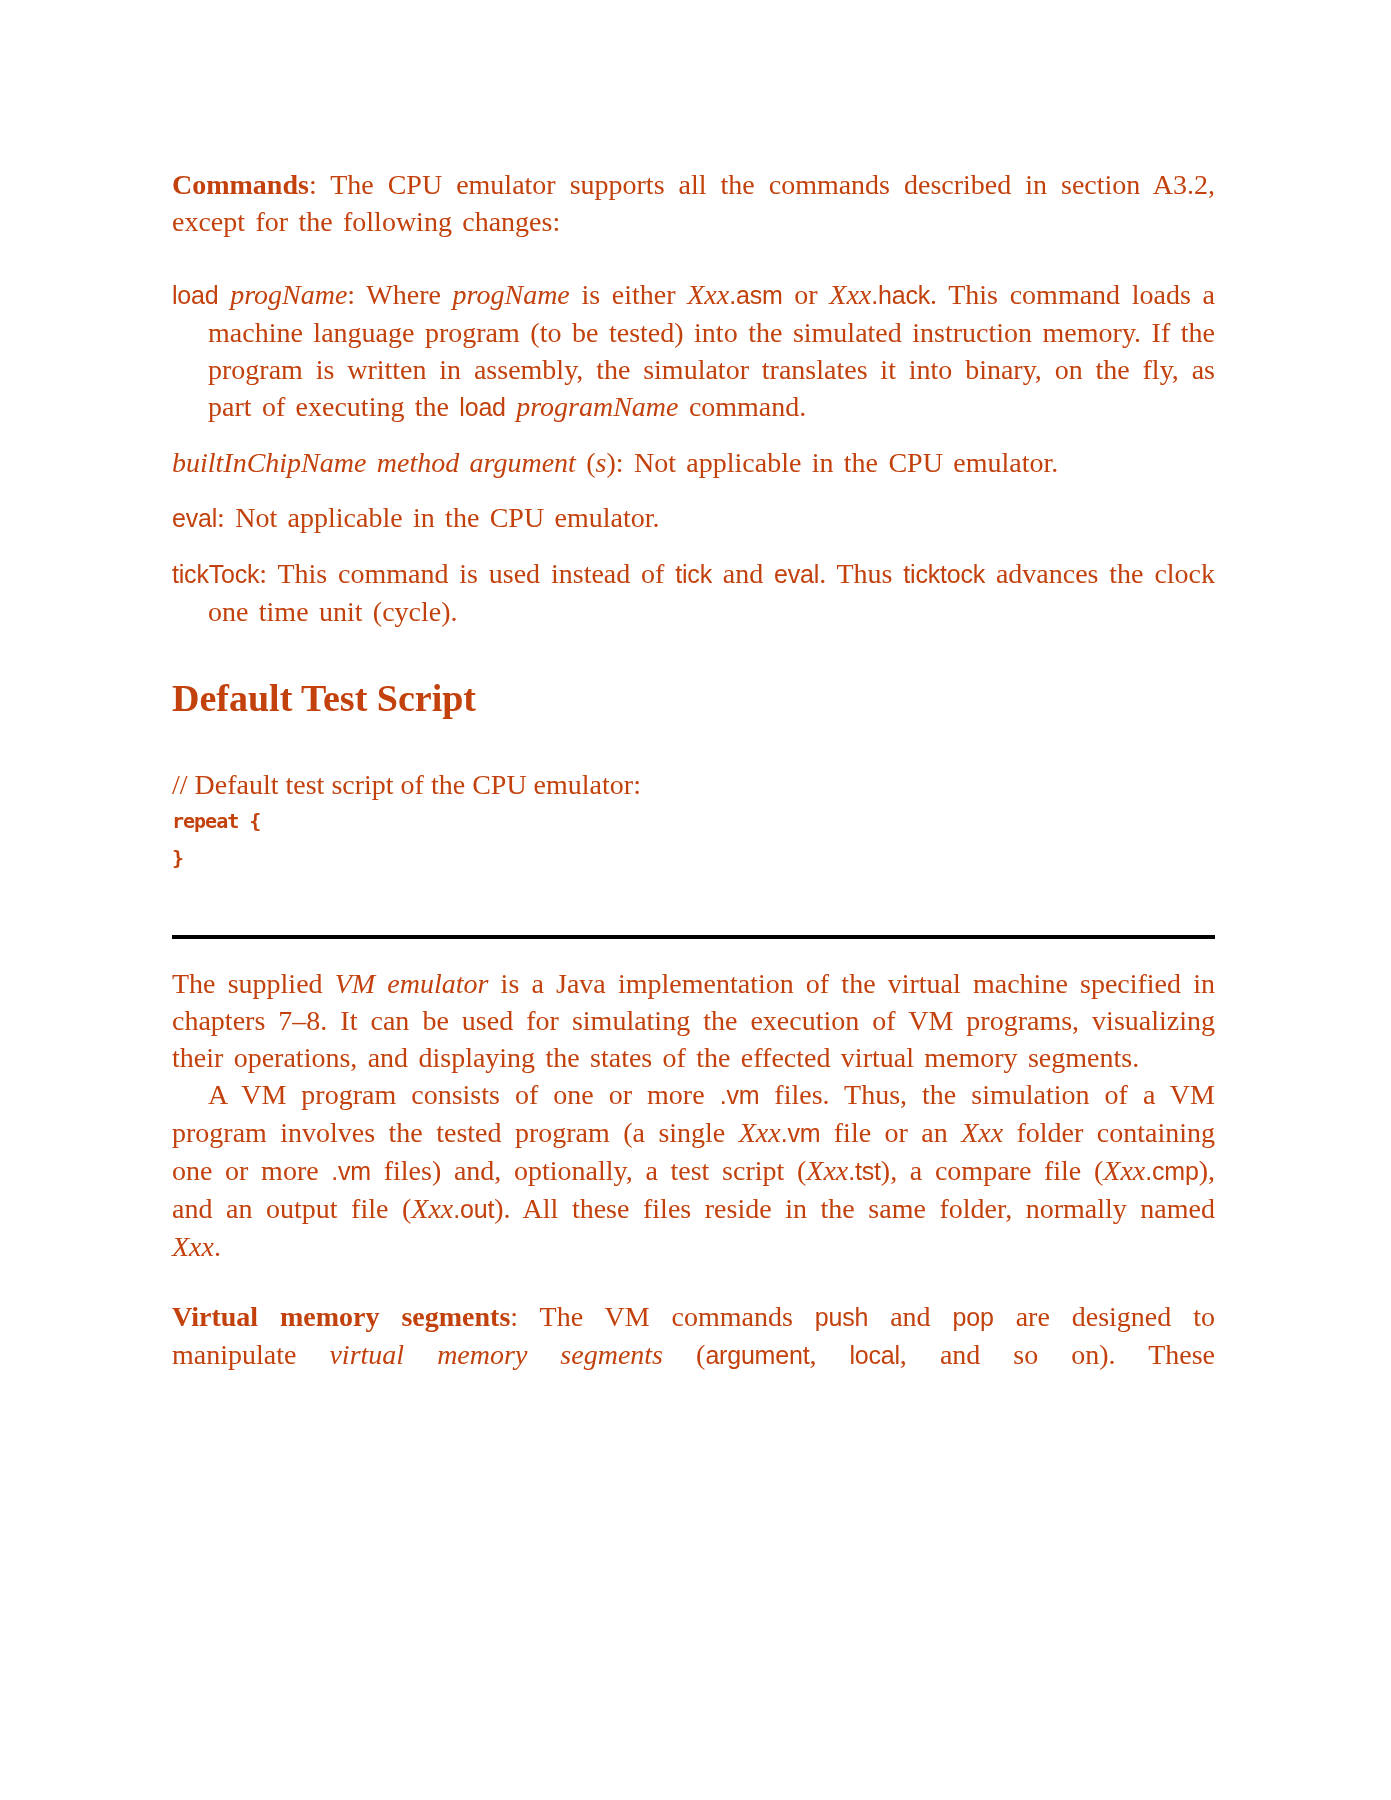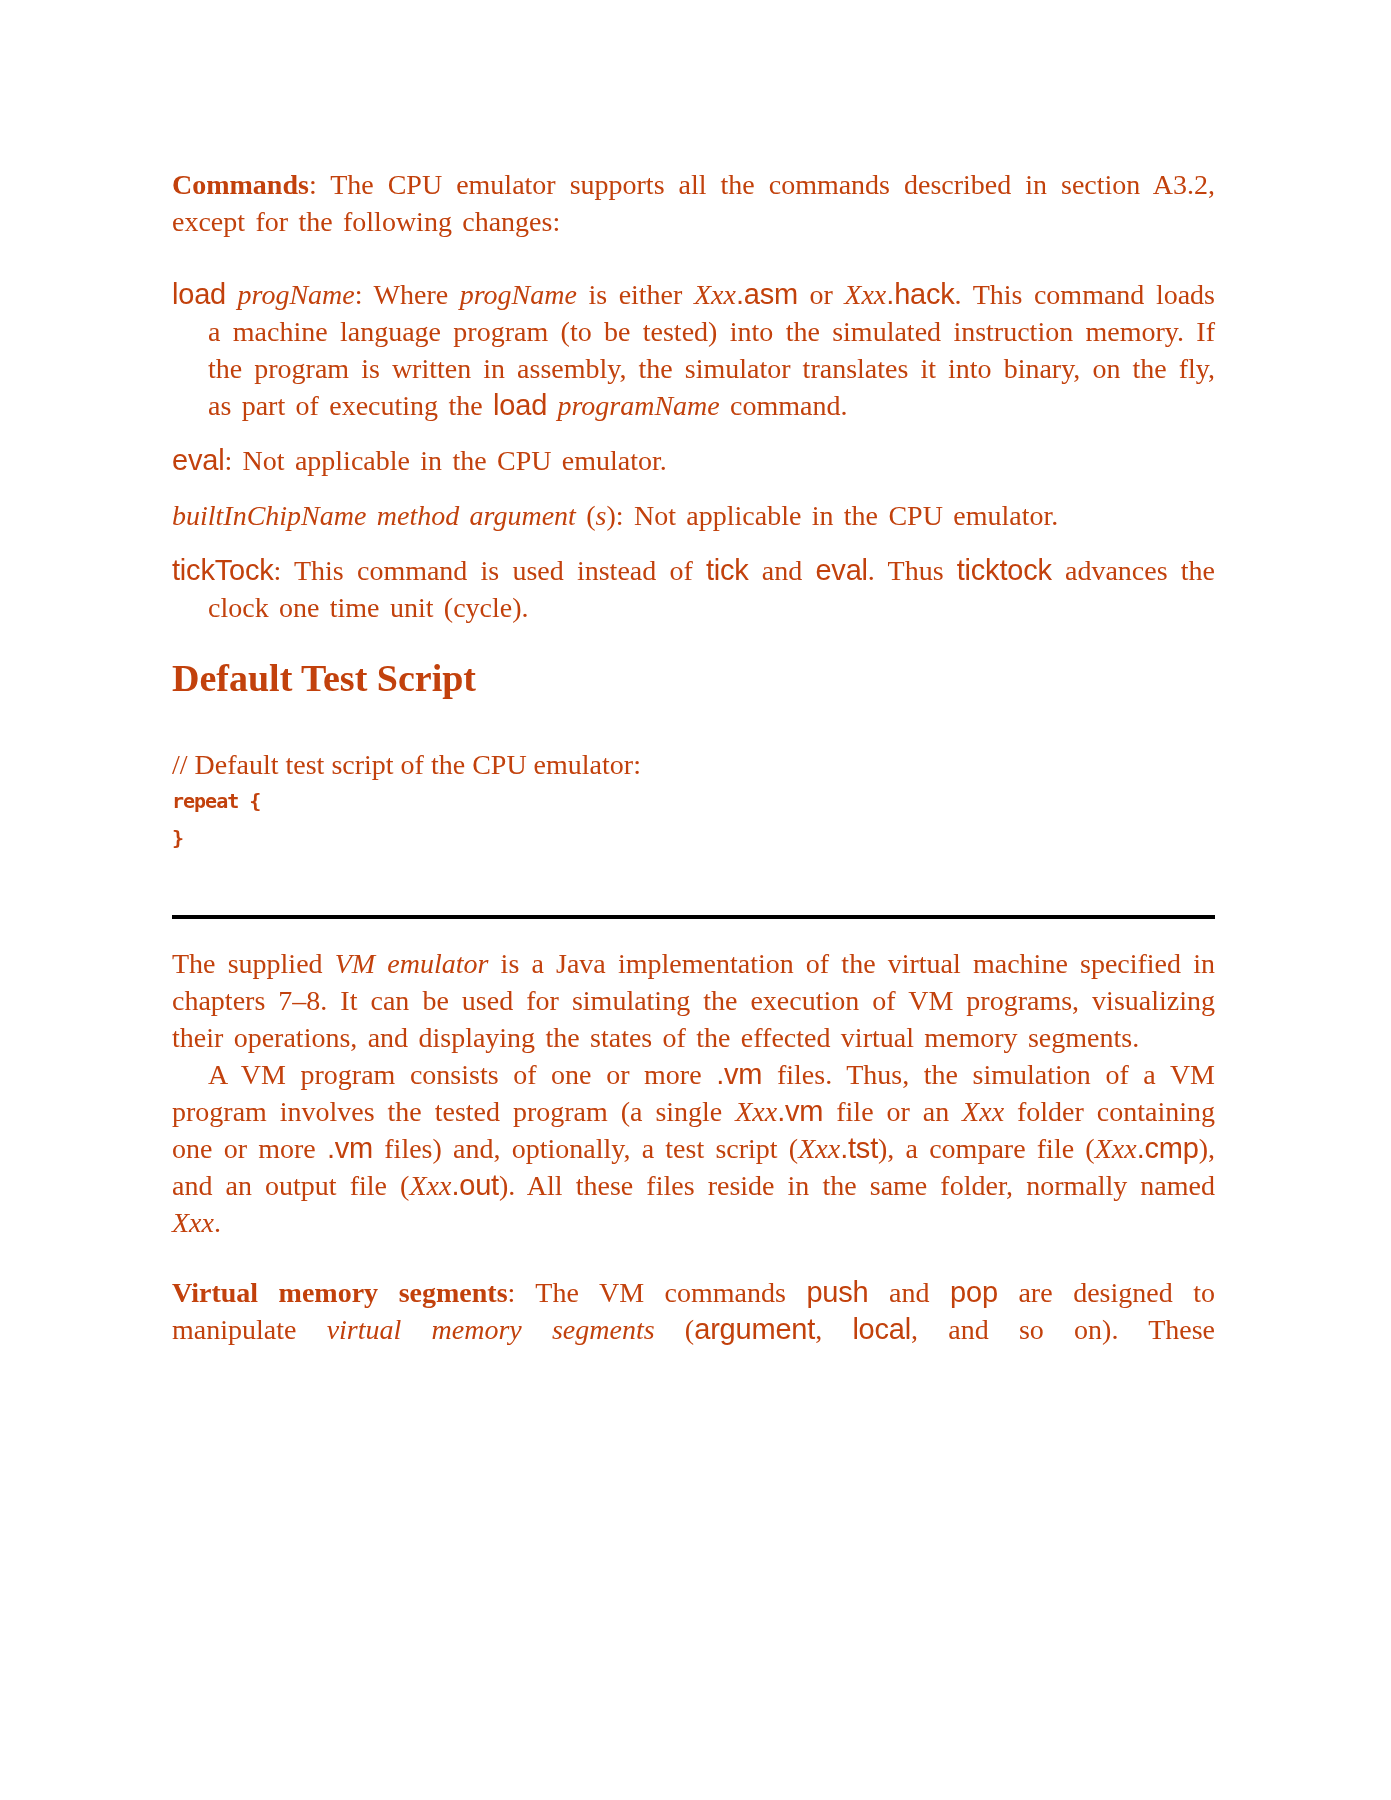--- a/index.html
+++ b/index.html
@@ -41,29 +41,29 @@
     text-indent: -36px;
     margin-top: 18px;
   }
   .cmd-item:first-child {
     margin-top: 0;
   }
   .seg-b { font-weight: bold; }
   .seg-i { font-style: italic; }
   .seg-c {
     font-family: "Liberation Sans", sans-serif;
-    font-size: 29px;
+    font-size: 25px;
     letter-spacing: -0.2px;
     word-spacing: 0;
   }
   .sub {
     font-size: 38px;
     line-height: 46px;
     font-weight: bold;
-    margin: 29px 0 0 0;
+    margin: 45px 0 0 0;
   }
   .codeblock {
     margin-top: 45px;
   }
   .code-comment {
     font-size: 28px;
     line-height: 37px;
   }
   .code-line {
     font-family: "DejaVu Sans Mono", monospace;
@@ -100,22 +100,22 @@
 </head>
 <body>
 
 <div class="page">
   <div class="content">
 
     <p class="body"><span class="seg-b">Commands</span><span>: The CPU emulator supports all the commands described in section A3.2, except for the following changes:</span></p>
 
     <div class="cmd-list">
       <p class="cmd-item"><span class="seg-c">load</span><span> </span><span class="seg-i">progName</span><span>: Where </span><span class="seg-i">progName</span><span> is either </span><span class="seg-i">Xxx</span><span class="seg-c">.asm</span><span> or </span><span class="seg-i">Xxx</span><span class="seg-c">.hack</span><span>. This command loads a machine language program (to be tested) into the simulated instruction memory. If the program is written in assembly, the simulator translates it into binary, on the fly, as part of executing the </span><span class="seg-c">load</span><span> </span><span class="seg-i">programName</span><span> command.</span></p>
+      <p class="cmd-item"><span class="seg-i">builtInChipName method argument</span><span> (</span><span class="seg-i">s</span><span>): Not applicable in the CPU emulator.</span></p>
       <p class="cmd-item"><span class="seg-c">eval</span><span>: Not applicable in the CPU emulator.</span></p>
-      <p class="cmd-item"><span class="seg-i">builtInChipName method argument</span><span> (</span><span class="seg-i">s</span><span>): Not applicable in the CPU emulator.</span></p>
       <p class="cmd-item"><span class="seg-c">tickTock</span><span>: This command is used instead of </span><span class="seg-c">tick</span><span> and </span><span class="seg-c">eval</span><span>. Thus </span><span class="seg-c">ticktock</span><span> advances the clock one time unit (cycle).</span></p>
     </div>
 
     <h2 class="sub">Default Test Script</h2>
 
     <div class="codeblock">
       <div class="code-comment">// Default test script of the CPU emulator:</div>
       <div class="code-line">repeat {</div>
       <div class="code-line">}</div>
     </div>

